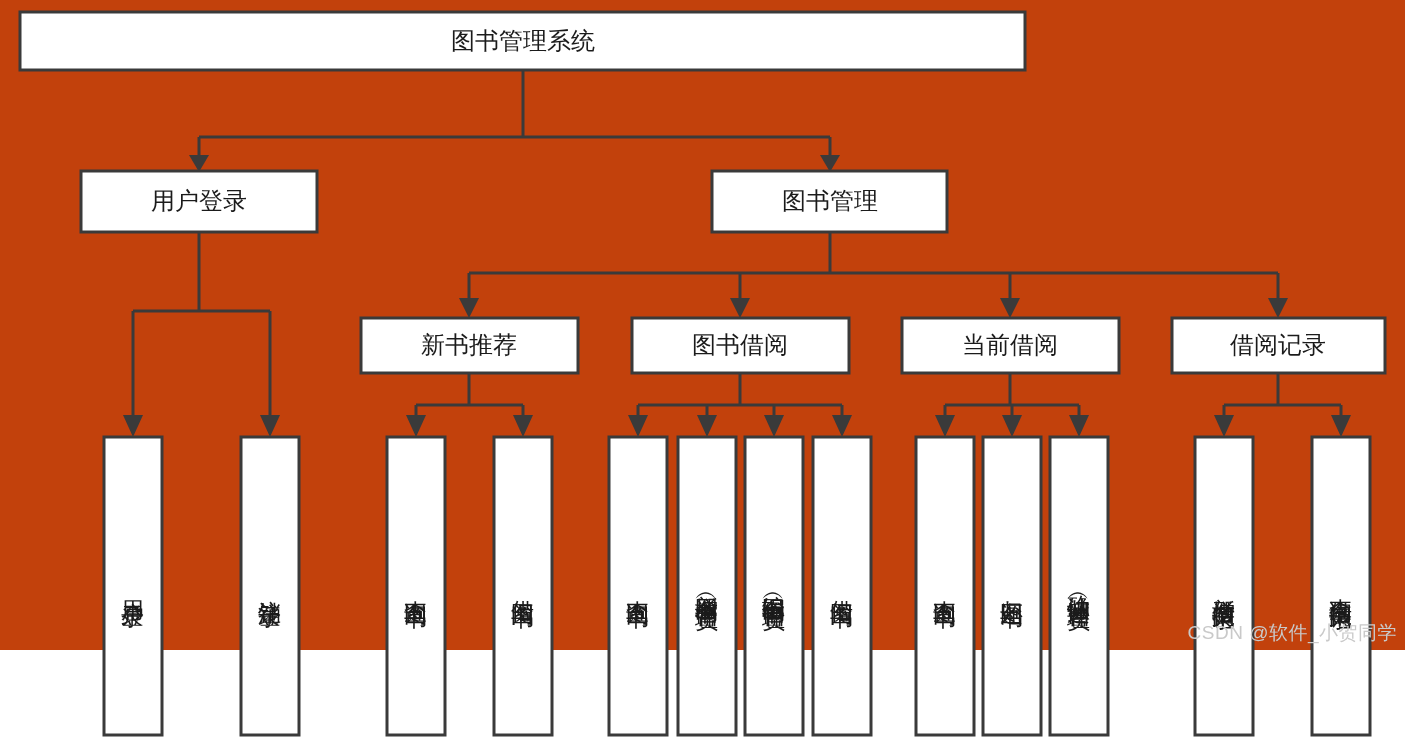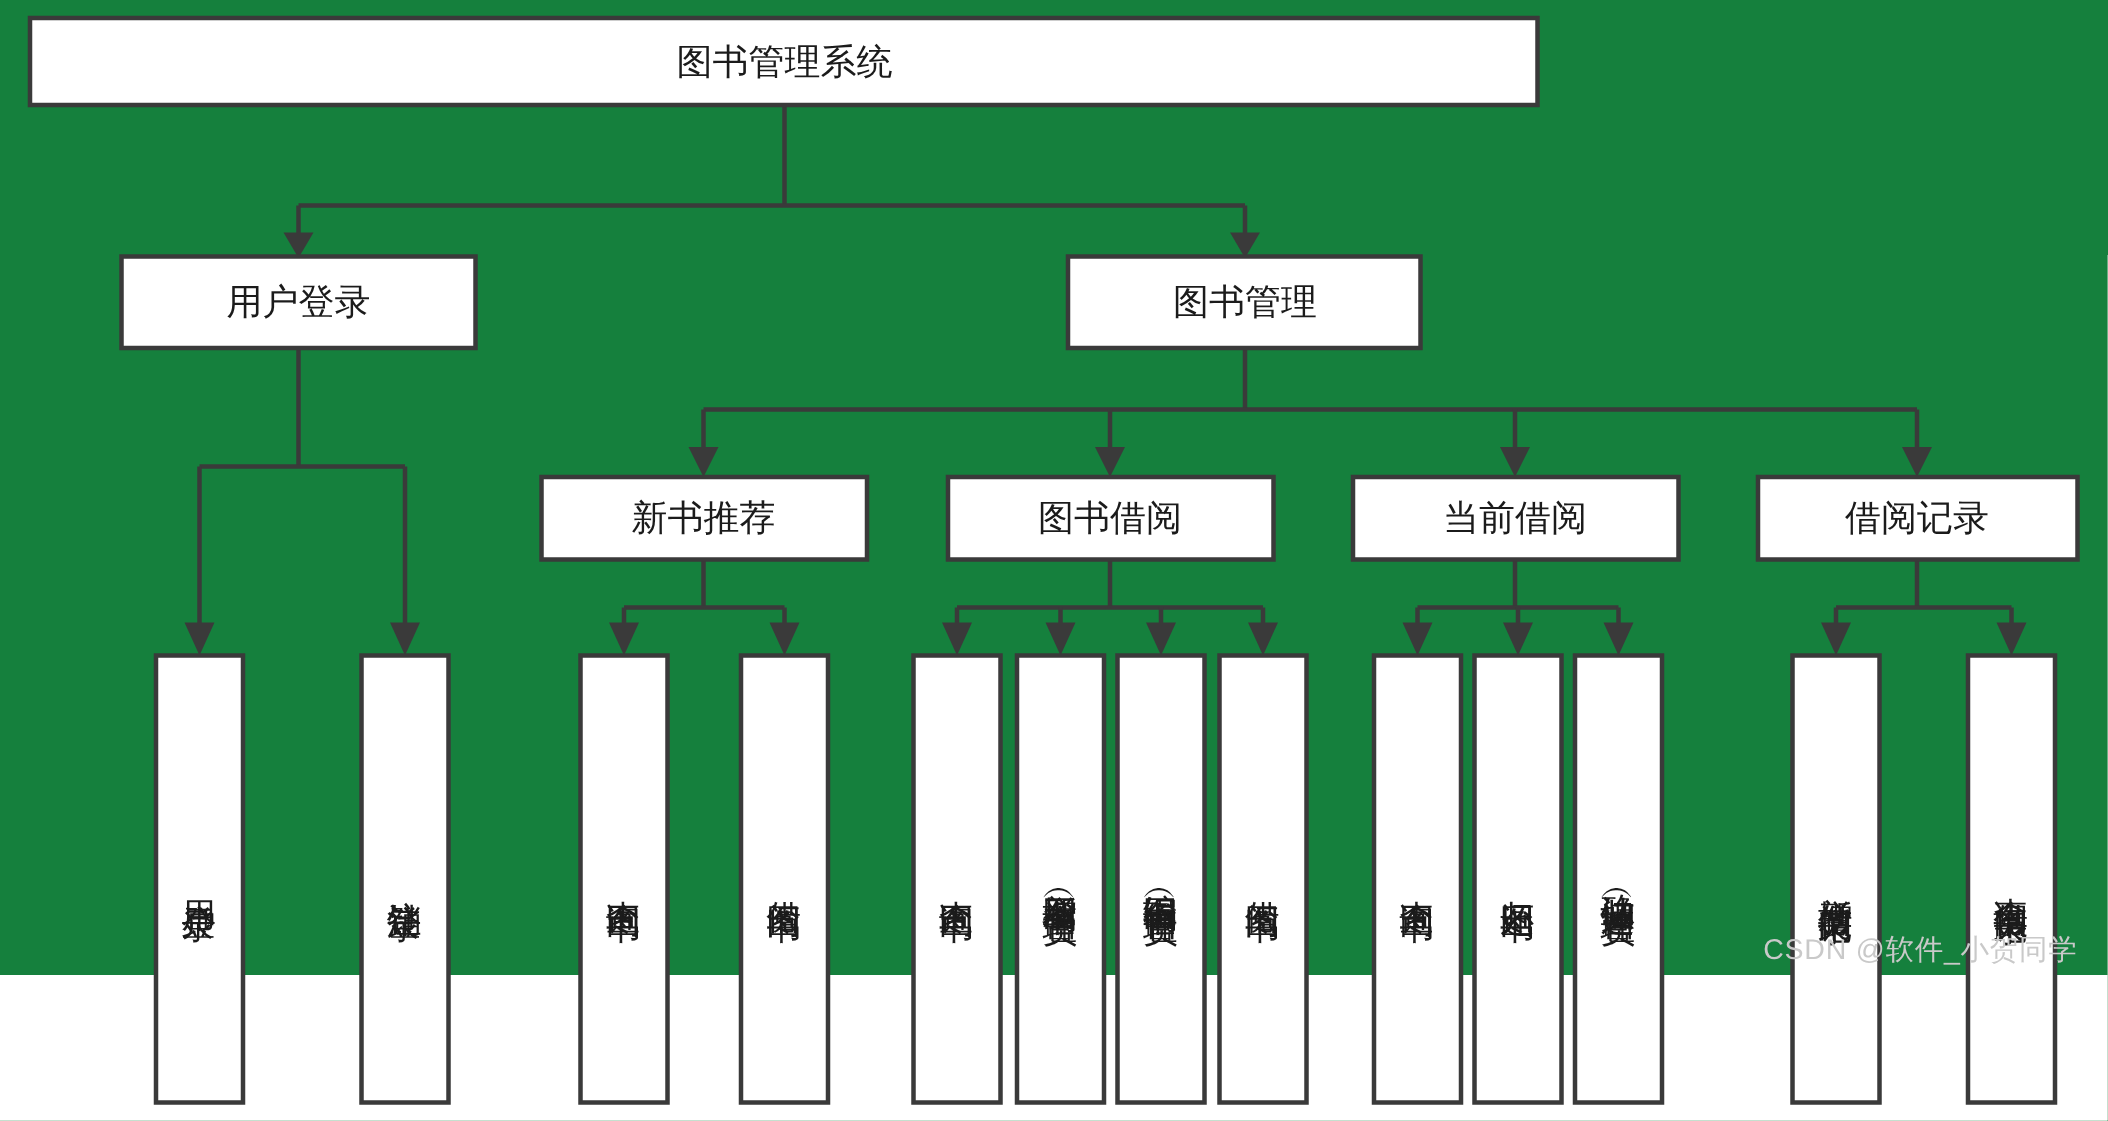--- a/index.html
+++ b/index.html
@@ -10,21 +10,21 @@
   body {
     width: 1405px;
     height: 747px;
     font-family: "Liberation Sans", "DejaVu Sans", sans-serif;
     overflow: hidden;
   }
   #diagram-root {
     position: relative;
     width: 1405px;
     height: 650px;
-    background: #15803d;
+    background: #c2410c;
   }
   svg#flow {
     position: absolute;
     left: 0;
     top: 0;
     width: 1405px;
     height: 747px;
     display: block;
   }
   .node-rect {
@@ -62,21 +62,21 @@
     font-family: "Liberation Sans", "DejaVu Sans", sans-serif;
     font-size: 23px;
     line-height: 1.05;
     letter-spacing: 2px;
     color: #1b1b1b;
     white-space: nowrap;
     pointer-events: none;
   }
   .watermark {
     position: absolute;
-    right: 20px;
+    right: 8px;
     bottom: 4px;
     font-family: "Liberation Sans", "DejaVu Sans", sans-serif;
     font-size: 19px;
     color: #c9c9c9;
     letter-spacing: 0.5px;
     user-select: none;
   }
 </style>
 </head>
 <body>

